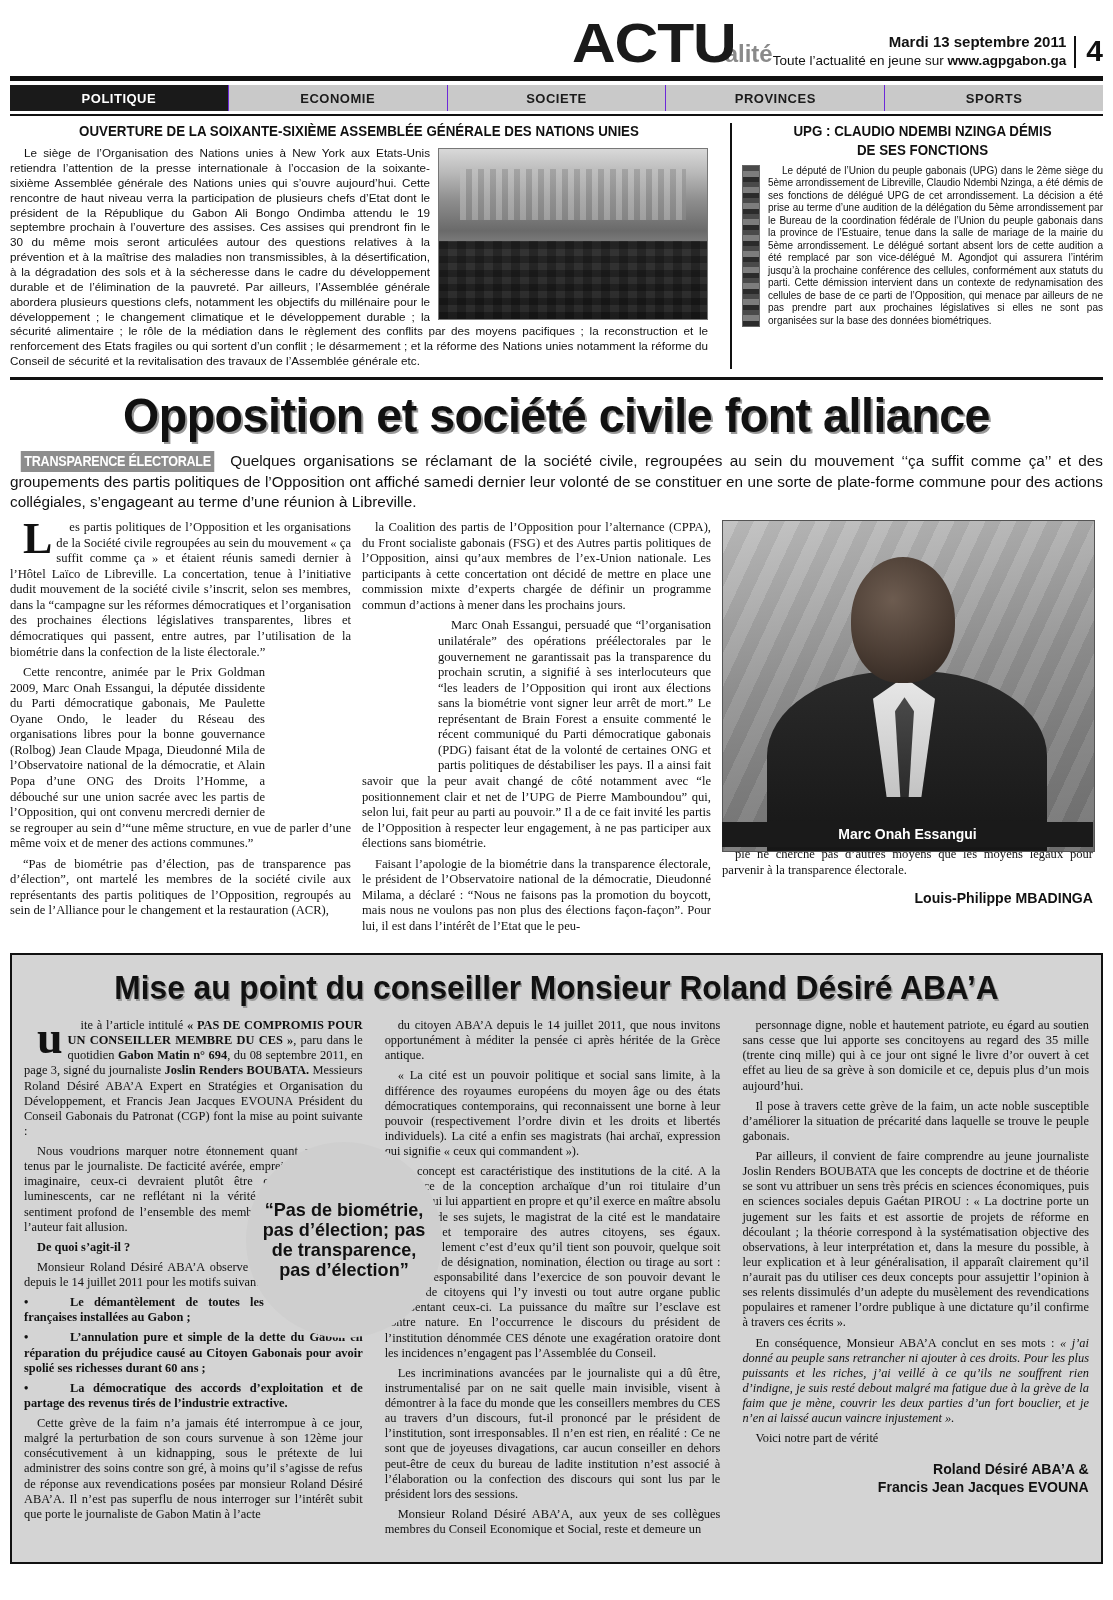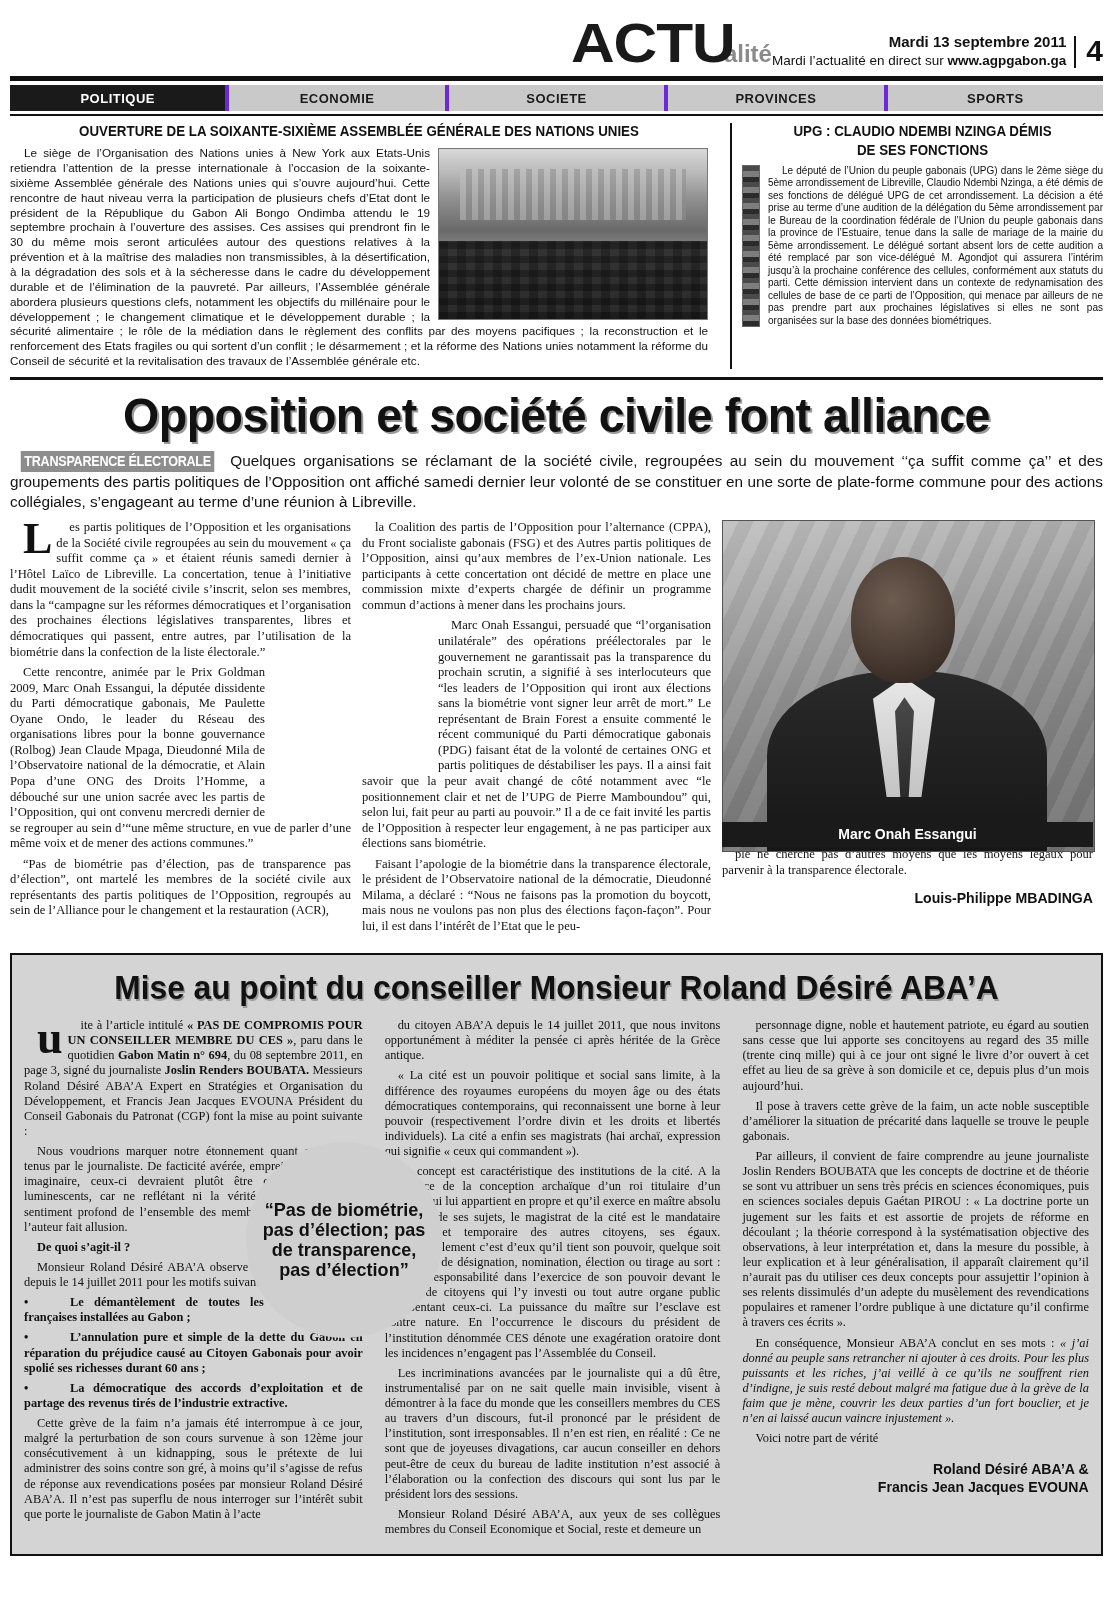--- a/index.html
+++ b/index.html
@@ -29,21 +29,21 @@
     font-family:"Liberation Sans",sans-serif;font-size:30px;font-weight:bold;
     border-left:2px solid #111;padding-left:10px;line-height:1;padding-bottom:2px;
   }
   .rule-thick{height:5px;background:#111;margin-top:4px;}
 
   
   .nav{display:flex;margin-top:4px;height:26px;font-family:"Liberation Sans",sans-serif;}
   .nav .tab{
     flex:1;display:flex;align-items:center;justify-content:center;
     font-size:13px;font-weight:bold;letter-spacing:.5px;color:#1b1b1b;
-    background:#c9c9c9;border-right:4px solid #6d28d9;transform:scaleX(1.0);
+    background:#c9c9c9;border-right:1px solid #6d28d9;transform:scaleX(1.0);
   }
   .nav .tab:last-child{border-right:none;}
   .nav .tab.active{background:#1a1a1a;color:#fff;}
   .rule-thin{height:2px;background:#111;margin-top:3px;}
 
   
   .top-wrap{display:flex;margin-top:7px;}
   .top-left{width:720px;padding-right:22px;box-sizing:border-box;}
   .top-right{width:373px;padding-left:10px;box-sizing:border-box;border-left:2px solid #111;}
   .kicker{
@@ -162,21 +162,21 @@
   }
   .cap-wrap{position:relative;}
   .after-cap{font-size:12.6px;line-height:1.235;text-align:justify;margin-top:8px;}
   .byline{
     font-family:"Liberation Sans",sans-serif;font-weight:bold;font-size:15px;
     text-align:right;margin-top:10px;transform:scaleX(.94);transform-origin:right;
   }
 
   
   .art2{
-    background:#d4d4d4;border:2px solid #111;margin-top:14px;padding:10px 12px 12px 12px;
+    background:#d4d4d4;border:2px solid #111;margin-top:14px;padding:10px 12px 20px 12px;
     box-sizing:border-box;
   }
   .art2-head{
     font-family:"Liberation Sans",sans-serif;font-weight:bold;text-align:center;
     font-size:33px;line-height:1.05;margin:6px 0 12px 0;transform:scaleX(.96);
     text-shadow:1.5px 1.5px 0 #9a9a9a;
   }
   .art2-cols{display:flex;}
   .art2-cols .col{font-size:12.4px;line-height:1.22;text-align:justify;}
   .art2-cols .col p{margin:0 0 5px 0;text-indent:13px;}
@@ -200,21 +200,21 @@
 <div class="page">
 
   <div class="masthead">
     <div class="logo">
       <span class="actu">ACTU</span>
         <span class="alite">alité</span>
     </div>
     <div class="head-right">
       <div class="lines">
         <div class="date">Mardi 13 septembre 2011</div>
-        <div class="tagline"><span>Mardi l’actualité en direct sur </span><b>www.agpgabon.ga</b></div>
+        <div class="tagline"><span>Toute l’actualité en jeune sur </span><b>www.agpgabon.ga</b></div>
       </div>
       <div class="pagenum">4</div>
     </div>
   </div>
   <div class="rule-thick"></div>
 
   <div class="nav">
     <div class="tab active">POLITIQUE</div>
     <div class="tab">ECONOMIE</div>
     <div class="tab">SOCIETE</div>

